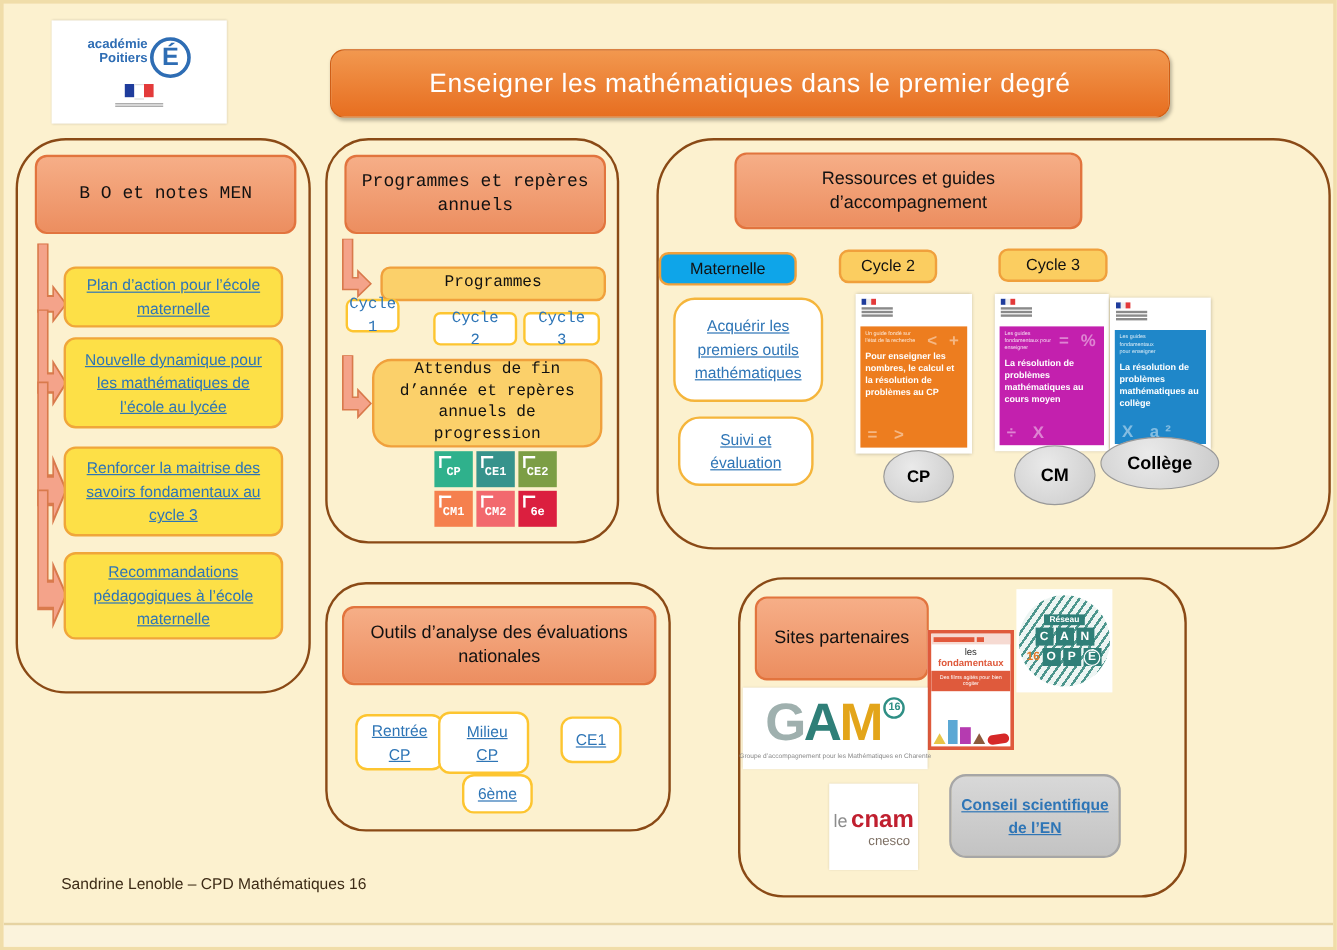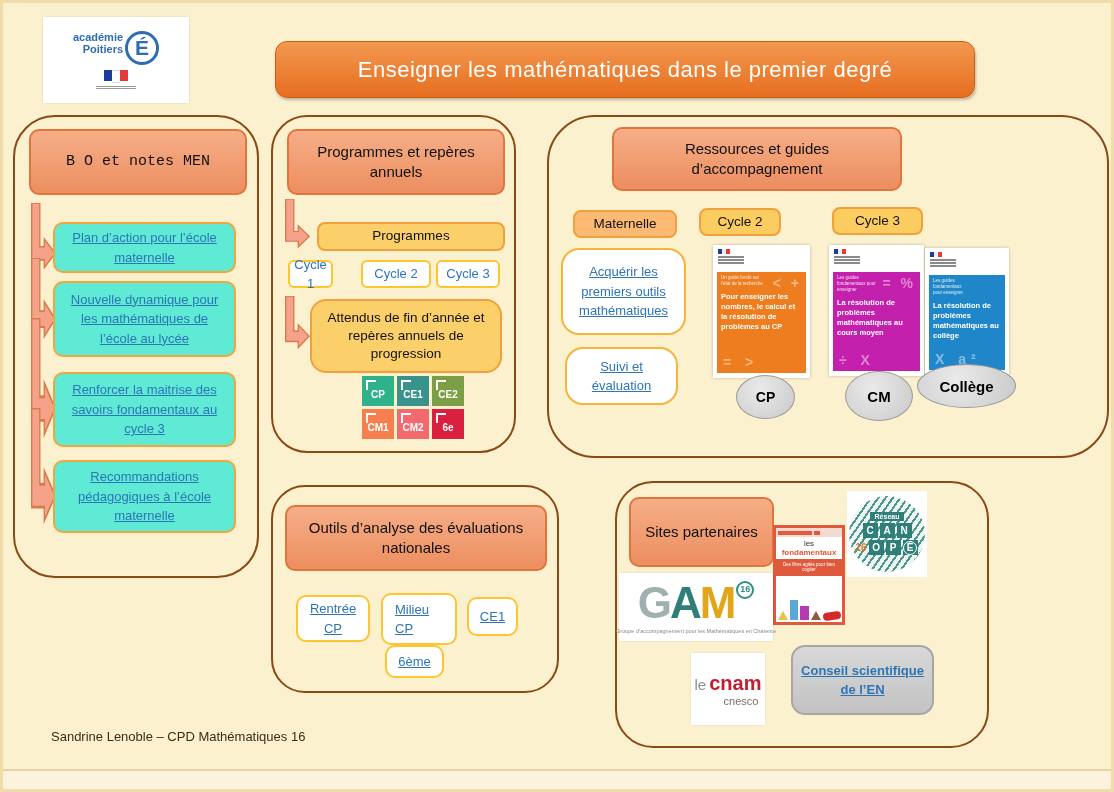--- a/index.html
+++ b/index.html
@@ -14,21 +14,21 @@
   .acflag{display:flex;margin-top:5px;}
   .acflag i{display:block;width:8px;height:11px;}
   .acflag .b{background:#1F3C9C;} .acflag .w{background:#fff;border-top:1px solid #ddd;border-bottom:1px solid #ddd;} .acflag .r{background:#E33A3A;}
   .aclines{margin-top:2px;width:40px;}
   .aclines i{display:block;height:1px;background:#9a9a9a;margin-top:1px;}
   
   .banner{position:absolute;left:272px;top:38px;width:698px;height:55px;background:linear-gradient(#F2984F,#E76E20);border:1px solid #CF5E16;border-radius:12px;display:flex;align-items:center;justify-content:center;color:#fff;font-size:22px;box-shadow:1px 2px 3px rgba(0,0,0,.25);letter-spacing:.5px;}
   
   .panel{position:absolute;border:2px solid #8A4A16;border-radius:42px;box-sizing:border-box;}
   .hdr{position:absolute;background:linear-gradient(#F6AE87,#EC8E60);border:2px solid #E2743E;border-radius:10px;display:flex;align-items:center;justify-content:center;text-align:center;font-size:15px;color:#111;padding:4px 10px;box-sizing:border-box;line-height:1.35;}
-  .ylink{position:absolute;background:#5eead4;border:2px solid #F0A63A;border-radius:10px;display:flex;align-items:center;justify-content:center;text-align:center;padding:3px 6px;box-sizing:border-box;}
+  .ylink{position:absolute;background:#fde047;border:2px solid #F0A63A;border-radius:10px;display:flex;align-items:center;justify-content:center;text-align:center;padding:3px 6px;box-sizing:border-box;}
   .wlink{position:absolute;background:#fff;border:2px solid #FDC530;border-radius:10px;display:flex;align-items:center;justify-content:center;text-align:center;padding:3px 6px;box-sizing:border-box;}
   .lk{color:#2E75B6;text-decoration:underline;font-size:13px;line-height:1.5;cursor:pointer;}
   .ybox{position:absolute;background:#FBD06A;border:2px solid #F0A03C;border-radius:8px;display:flex;align-items:center;justify-content:center;text-align:center;color:#111;font-size:13.5px;padding:2px 6px;box-sizing:border-box;line-height:1.35;}
   .elbow{position:absolute;}
   .elbow path{fill:#F4A38A;stroke:#D97A4C;stroke-width:1.5;}
   
   .crow{position:absolute;display:flex;gap:3px;}
   .badge{position:relative;width:32px;height:30px;color:#fff;font-size:10px;font-weight:bold;display:flex;align-items:center;justify-content:center;padding-top:6px;box-sizing:border-box;}
   .badge .corner{position:absolute;left:4px;top:4px;width:8px;height:8px;border-left:2px solid #fff;border-top:2px solid #fff;}
   
@@ -123,27 +123,27 @@
         <span class="lk">Nouvelle dynamique pour les mathématiques de l’école au lycée</span>
       </div>
     <div class="ylink" style="left:38px;top:255px;width:183px;height:75px;">
         <span class="lk">Renforcer la maitrise des savoirs fondamentaux au cycle 3</span>
       </div>
     <div class="ylink" style="left:38px;top:343px;width:183px;height:73px;">
         <span class="lk">Recommandations pédagogiques à l’école maternelle</span>
       </div>
   </div>
 
-  <div class="panel" style="left:268px;top:112px;width:245px;height:338px;border-radius:36px;">
+  <div class="panel" style="left:268px;top:112px;width:245px;height:338px;border-radius:36px;font-family:Liberation Mono, monospace;">
     <div class="hdr" style="left:14px;top:12px;width:218px;height:66px;">Programmes et repères annuels</div>
     <svg class="elbow" style="left:10px;top:82px;width:27px;height:52px;" viewBox="0 0 30 64" preserveAspectRatio="none">
         <path d="M3 0 L12 0 L12 40 L17 40 L17 33 L29 46 L17 59 L17 52 L3 52 Z"></path>
       </svg>
     <div class="ybox" style="left:44px;top:105px;width:188px;height:29px;">Programmes</div>
-    <div class="wlink" style="left:15px;top:143px;width:45px;height:28px;border-radius:6px;">
+    <div class="wlink" style="left:15px;top:132px;width:45px;height:28px;border-radius:6px;">
         <span class="lk" style="text-decoration:none;">Cycle 1</span>
       </div>
     <div class="wlink" style="left:88px;top:143px;width:70px;height:28px;border-radius:6px;">
         <span class="lk" style="text-decoration:none;">Cycle 2</span>
       </div>
     <div class="wlink" style="left:163px;top:143px;width:64px;height:28px;border-radius:6px;">
         <span class="lk" style="text-decoration:none;">Cycle 3</span>
       </div>
     <svg class="elbow" style="left:10px;top:179px;width:27px;height:56px;" viewBox="0 0 30 64" preserveAspectRatio="none">
         <path d="M3 0 L12 0 L12 40 L17 40 L17 33 L29 46 L17 59 L17 52 L3 52 Z"></path>
@@ -174,21 +174,21 @@
         </div>
       <div class="badge" style="background: rgb(219, 31, 63);">
           <span class="corner"></span>
           <span>6e</span>
         </div>
     </div>
   </div>
 
   <div class="panel" style="left:544px;top:112px;width:562px;height:343px;border-radius:48px;">
     <div class="hdr" style="left:63px;top:10px;width:290px;height:64px;">Ressources et guides d’accompagnement</div>
-    <div class="ybox" style="left:24px;top:93px;width:104px;height:28px;background:#fdba74;">Maternelle</div>
+    <div class="ybox" style="left:0;top:93px;width:115px;height:28px;background:#0ea5e9;">Maternelle</div>
     <div class="ybox" style="left:150px;top:91px;width:82px;height:28px;background:#FBCD60;">Cycle 2</div>
     <div class="ybox" style="left:283px;top:90px;width:91px;height:28px;background:#FBCD60;">Cycle 3</div>
     <div class="wlink" style="left:12px;top:131px;width:125px;height:87px;border-radius:18px;border-color:#F5B53B;">
         <span class="lk">Acquérir les premiers outils mathématiques</span>
       </div>
     <div class="wlink" style="left:16px;top:230px;width:113px;height:58px;border-radius:18px;border-color:#F5B53B;">
         <span class="lk">Suivi et évaluation</span>
       </div>
 
     <div class="book" style="left:164px;top:128px;width:97px;height:133px;">
@@ -255,21 +255,21 @@
     <div class="ell" style="left:187px;top:258px;width:57px;height:42px;font-size:14px;">CP</div>
     <div class="ell" style="left:296px;top:254px;width:66px;height:48px;font-size:15px;">CM</div>
     <div class="ell" style="left:368px;top:247px;width:97px;height:42px;font-size:15px;">Collège</div>
   </div>
 
   <div class="panel" style="left:268px;top:482px;width:288px;height:208px;border-radius:34px;">
     <div class="hdr" style="left:12px;top:18px;width:262px;height:66px;">Outils d’analyse des évaluations nationales</div>
     <div class="wlink" style="left:23px;top:108px;width:74px;height:47px;">
         <span class="lk">Rentrée CP</span>
       </div>
-    <div class="wlink" style="left:108px;top:106px;width:76px;height:52px;justify-content:flex-start;text-align:left;padding-left:12px;">
+    <div class="wlink" style="left:92px;top:106px;width:76px;height:52px;justify-content:flex-start;text-align:center;padding-left:12px;">
         <span class="lk">Milieu CP</span>
       </div>
     <div class="wlink" style="left:194px;top:110px;width:51px;height:39px;">
         <span class="lk">CE1</span>
       </div>
     <div class="wlink" style="left:112px;top:158px;width:59px;height:33px;">
         <span class="lk">6ème</span>
       </div>
   </div>
 

